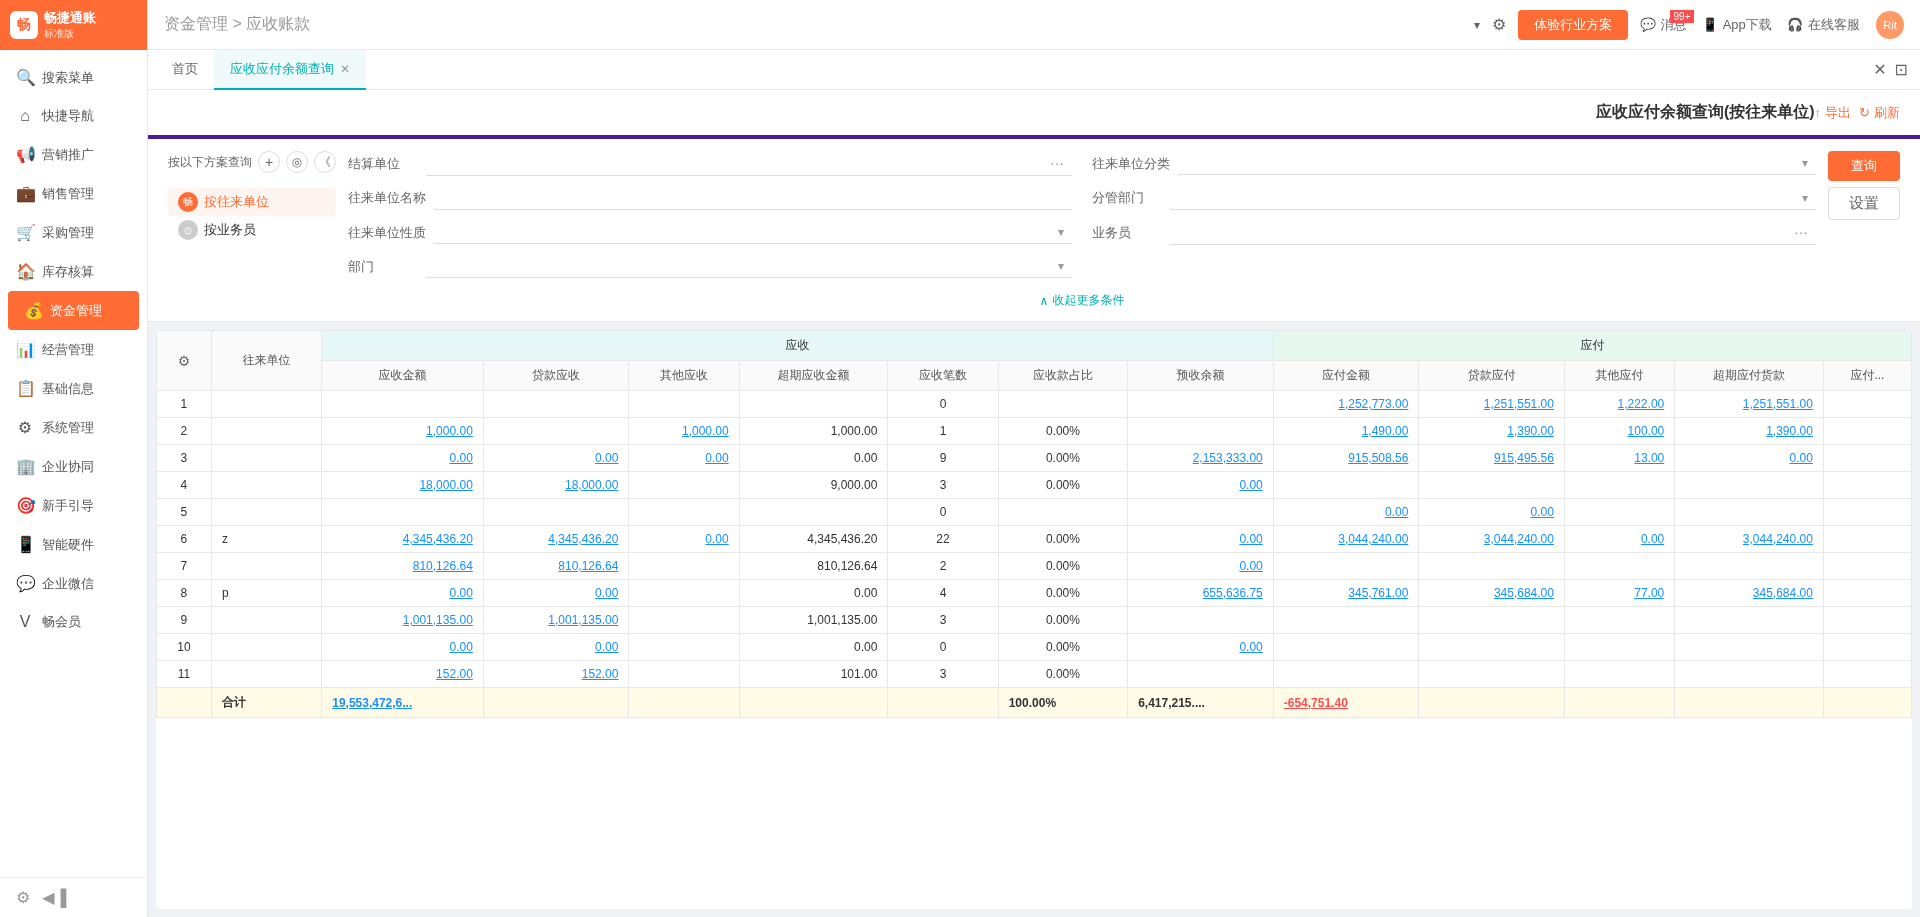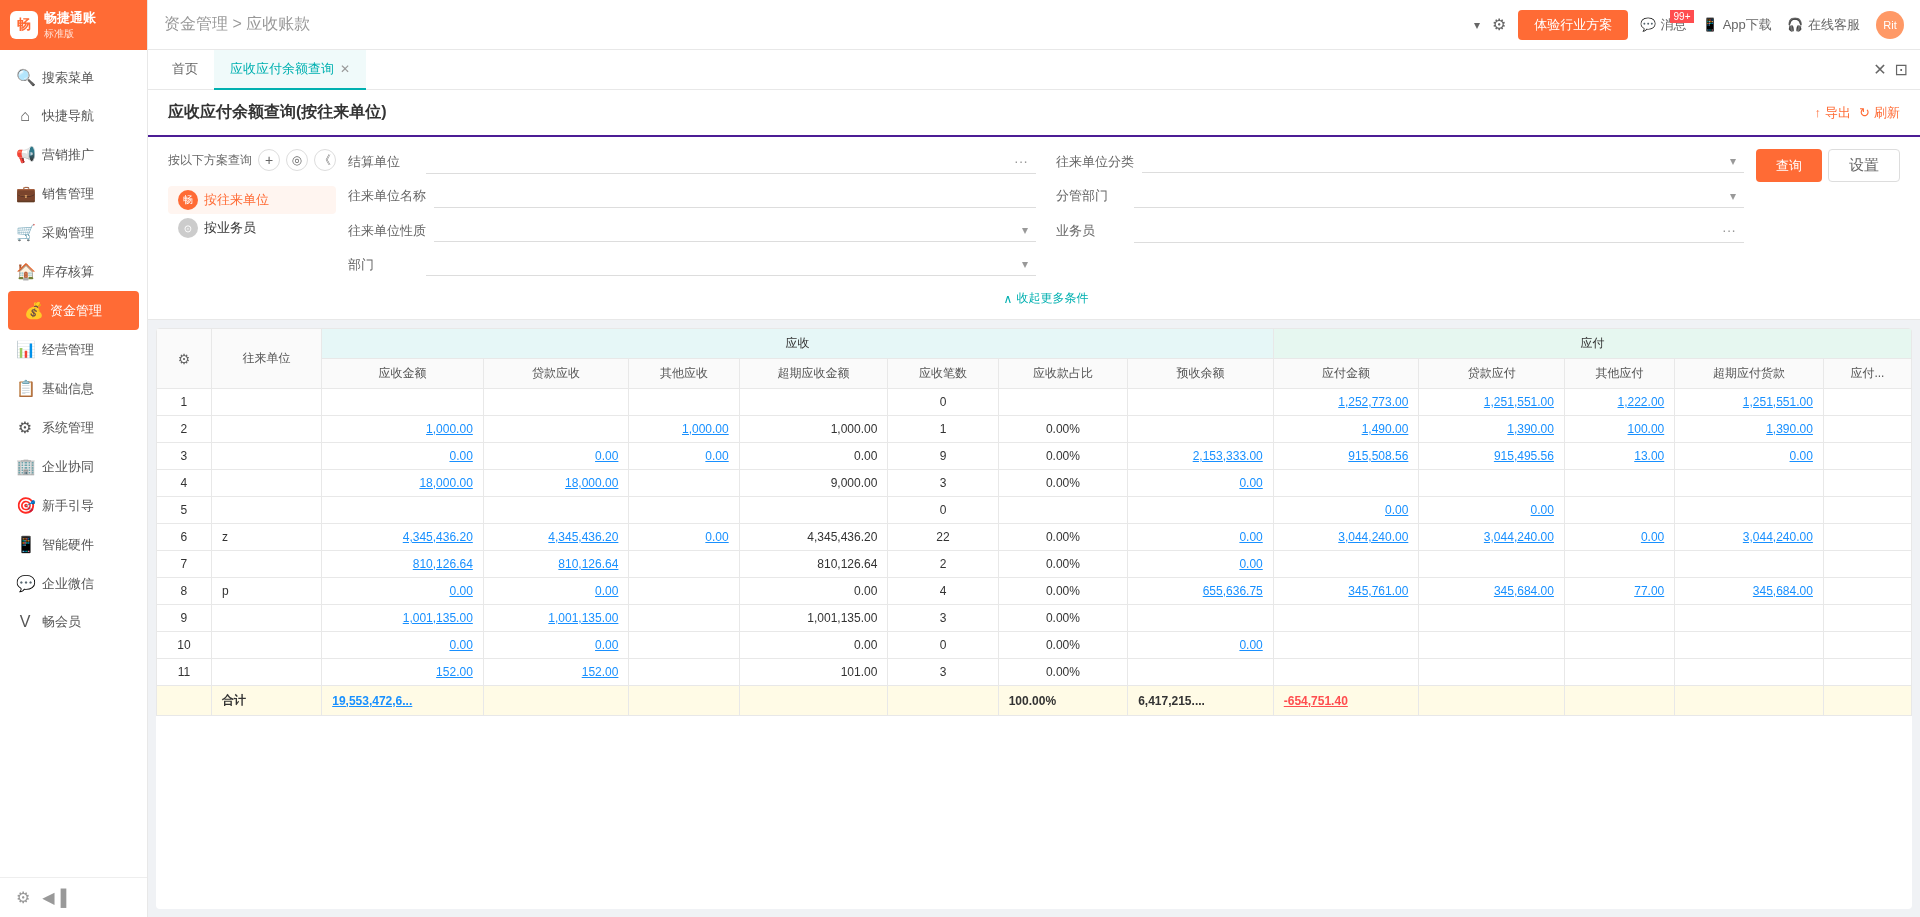--- a/index.html
+++ b/index.html
@@ -65,22 +65,22 @@
       white-space: nowrap;
     }
     .tab-item.active { color: #00b0b0; border-bottom: 2px solid #00b0b0; background: #f0fafa; }
     .tab-close { font-size: 12px; color: #999; cursor: pointer; }
     .tab-bar-actions { margin-left: auto; display: flex; align-items: center; gap: 8px; padding-right: 12px; }
     .tab-action-btn { cursor: pointer; color: #666; font-size: 16px; }
 
     
     .content { flex: 1; background: #f0f2f5; overflow: hidden; display: flex; flex-direction: column; }
     .page-header {
-      background: #fff; padding: 12px 20px; display: flex; align-items: center; justify-content: space-between;
-      border-bottom: 2px solid #4c1d95;
+      background: #fff; padding: 12px 20px; display: flex; align-items: center; justify-content: flex-end;
+      border-bottom: 4px solid #4c1d95;
     }
     .page-title { font-size: 16px; font-weight: bold; color: #333; }
     .page-actions { display: flex; gap: 8px; }
     .page-action-btn { display: flex; align-items: center; gap: 4px; cursor: pointer; color: #ff6b35; font-size: 13px; }
 
     
     .filter-area { background: #fff; padding: 12px 20px; border-bottom: 1px solid #e8e8e8; }
     .filter-add-btn { width: 22px; height: 22px; border: 1px solid #ddd; border-radius: 50%; display: flex; align-items: center; justify-content: center; cursor: pointer; color: #666; font-size: 14px; }
     .filter-scheme-btn { width: 22px; height: 22px; border: 1px solid #ddd; border-radius: 50%; display: flex; align-items: center; justify-content: center; cursor: pointer; color: #666; font-size: 12px; }
     .filter-collapse-btn { width: 22px; height: 22px; border: 1px solid #ddd; border-radius: 50%; display: flex; align-items: center; justify-content: center; cursor: pointer; color: #666; font-size: 12px; }
@@ -115,21 +115,21 @@
     .data-table .total-row { background: #fffbe6; font-weight: bold; }
     .table-settings-icon { cursor: pointer; font-size: 14px; color: #666; }
 
     
     ::-webkit-scrollbar { width: 6px; height: 6px; }
     ::-webkit-scrollbar-track { background: #f1f1f1; }
     ::-webkit-scrollbar-thumb { background: #ccc; border-radius: 3px; }
 
     .query-btn { background: #ff6b35; color: #fff; border: none; padding: 6px 20px; border-radius: 4px; cursor: pointer; font-size: 13px; }
     .set-btn { background: #fff; color: #666; border: 1px solid #ddd; padding: 6px 20px; border-radius: 4px; cursor: pointer; font-size: 15px; }
-    .action-btns { display: flex; flex-direction: row; gap: 6px; }
+    .action-btns { display: flex; flex-direction: column; gap: 6px; }
   </style>
 </head>
 <body>
 
 <div class="sidebar">
   <div class="sidebar-logo">
     <div class="sidebar-logo-icon">畅</div>
     <div>
       <div class="sidebar-logo-text">畅捷通账</div>
       <div class="sidebar-logo-sub">标准版</div>

